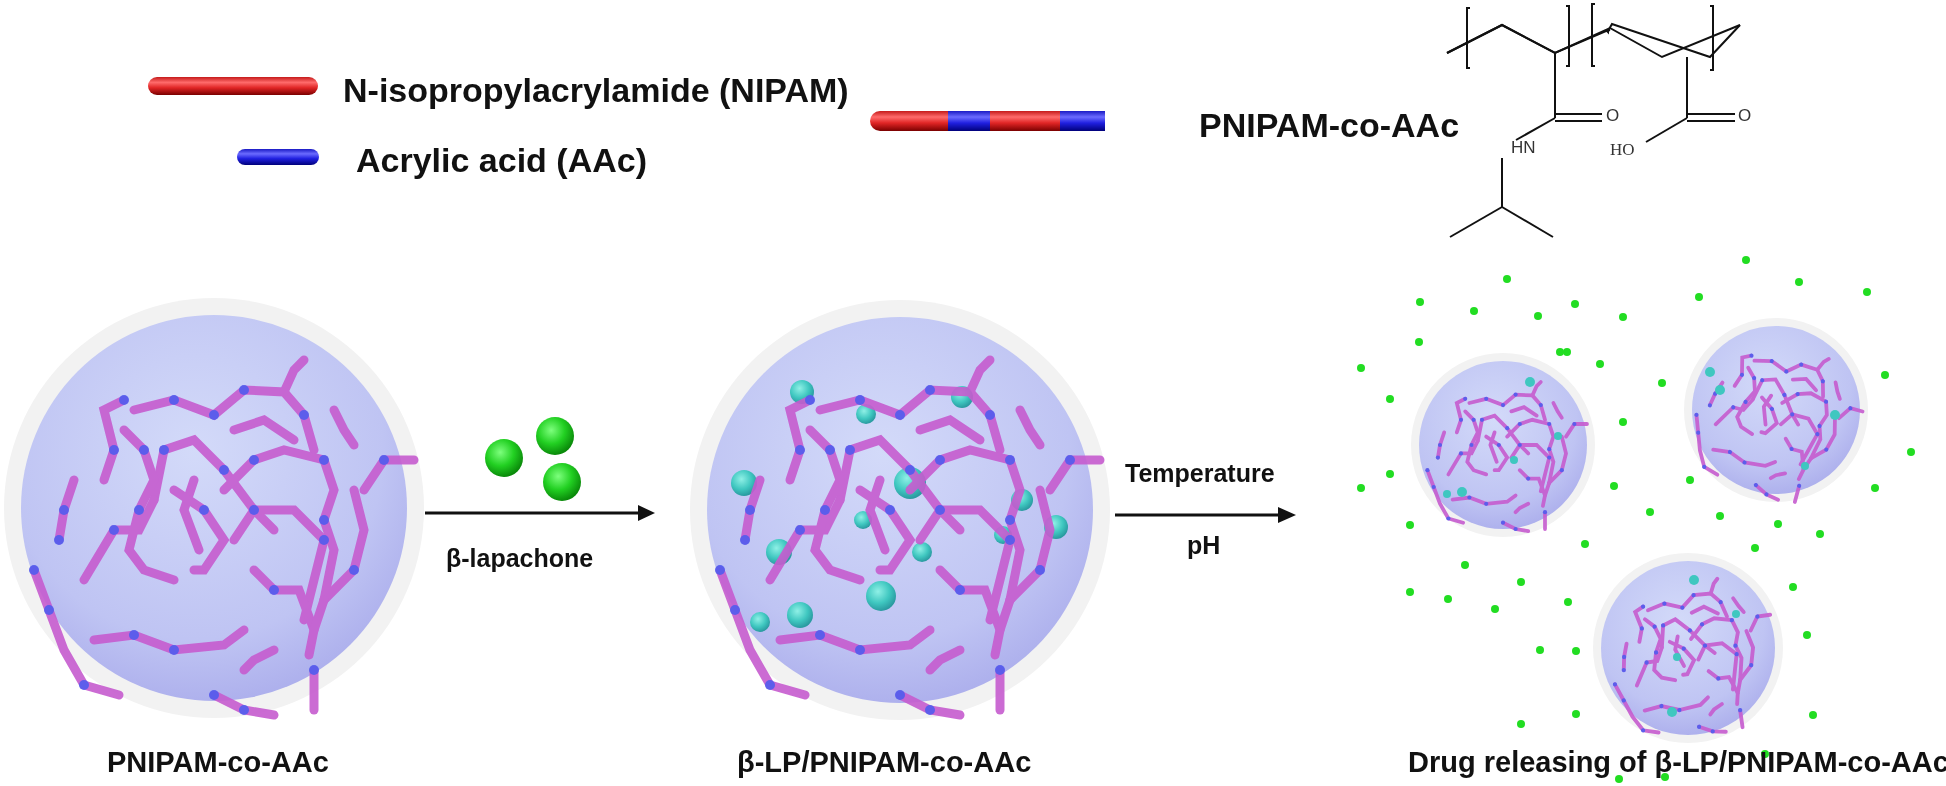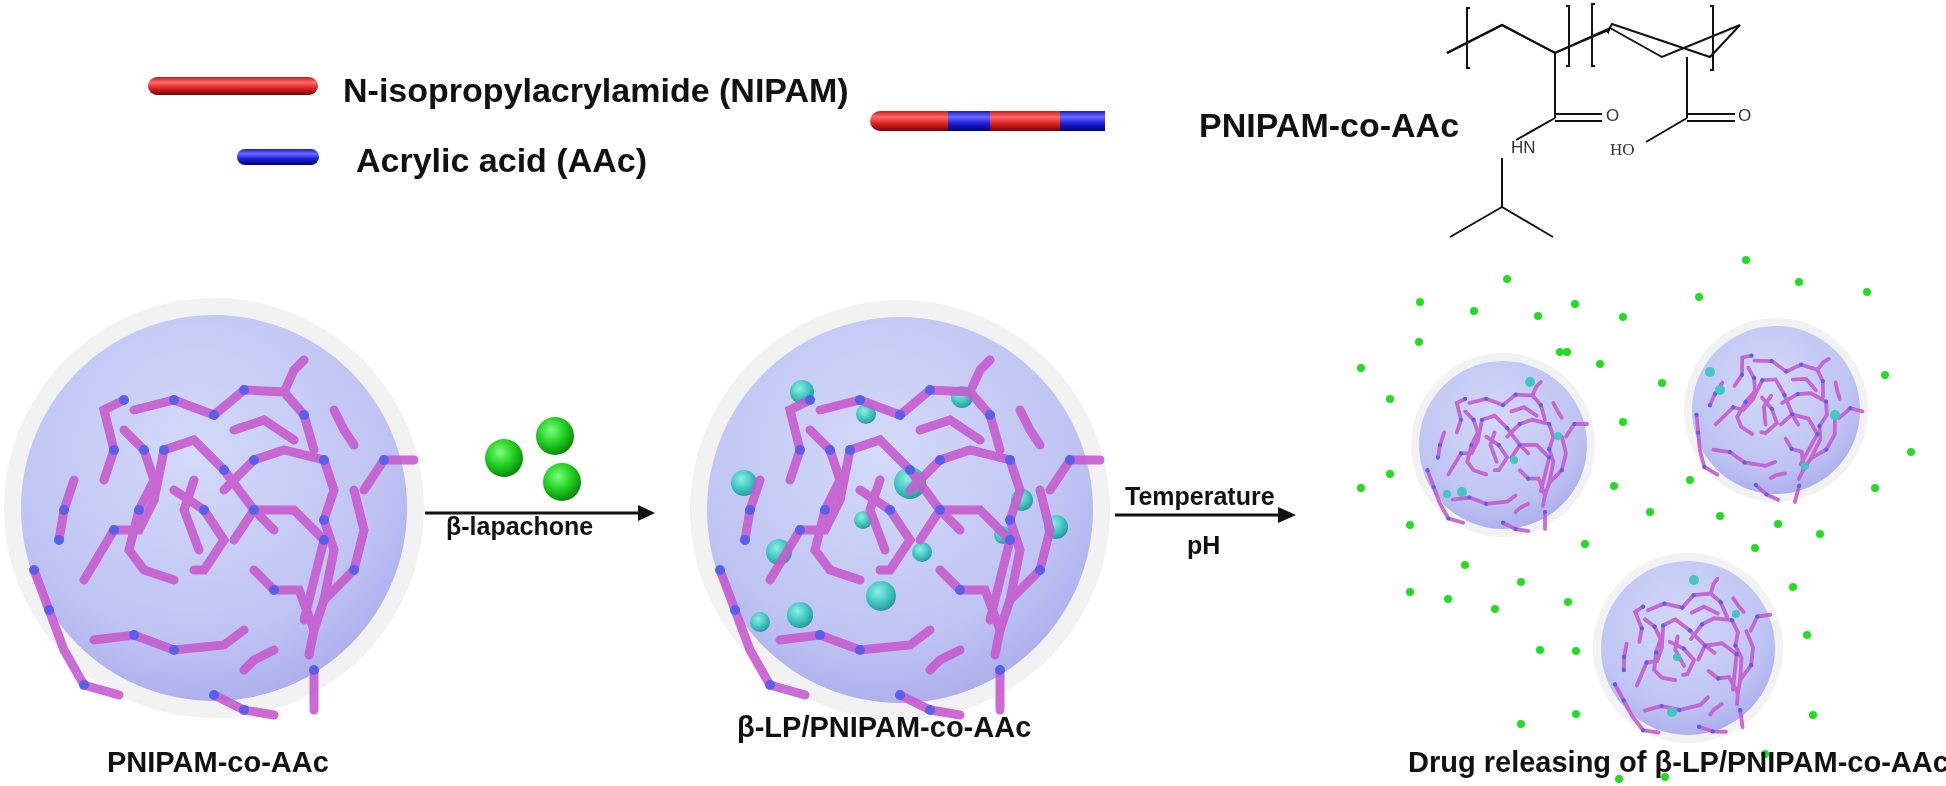--- a/index.html
+++ b/index.html
@@ -255,19 +255,19 @@
     <circle cx="1521" cy="724" r="4"></circle>
       <circle cx="1576" cy="714" r="4"></circle>
       <circle cx="1813" cy="715" r="4"></circle>
     <circle cx="1765" cy="754" r="4"></circle>
       <circle cx="1619" cy="779" r="4"></circle>
       <circle cx="1665" cy="777" r="4"></circle>
     <circle cx="1725" cy="810" r="4"></circle>
   </g>
 </svg>
 
-<div class="txt arrow-label" style="left:446px; top:512px;">β-lapachone</div>
-<div class="txt arrow-label" style="left:1125px; top:482px;">Temperature</div>
+<div class="txt arrow-label" style="left:446px; top:544px;">β-lapachone</div>
+<div class="txt arrow-label" style="left:1125px; top:459px;">Temperature</div>
 <div class="txt arrow-label" style="left:1187px; top:531px;text-align:right;">pH</div>
 
 <div class="txt caption" style="left:107px; top:746px;">PNIPAM-co-AAc</div>
-<div class="txt caption" style="left:737px; top:711px;">β-LP/PNIPAM-co-AAc</div>
+<div class="txt caption" style="left:737px; top:746px;">β-LP/PNIPAM-co-AAc</div>
 <div class="txt caption" style="left:1408px; top:746px;">Drug releasing of β-LP/PNIPAM-co-AAc</div>
 
 </body></html>

